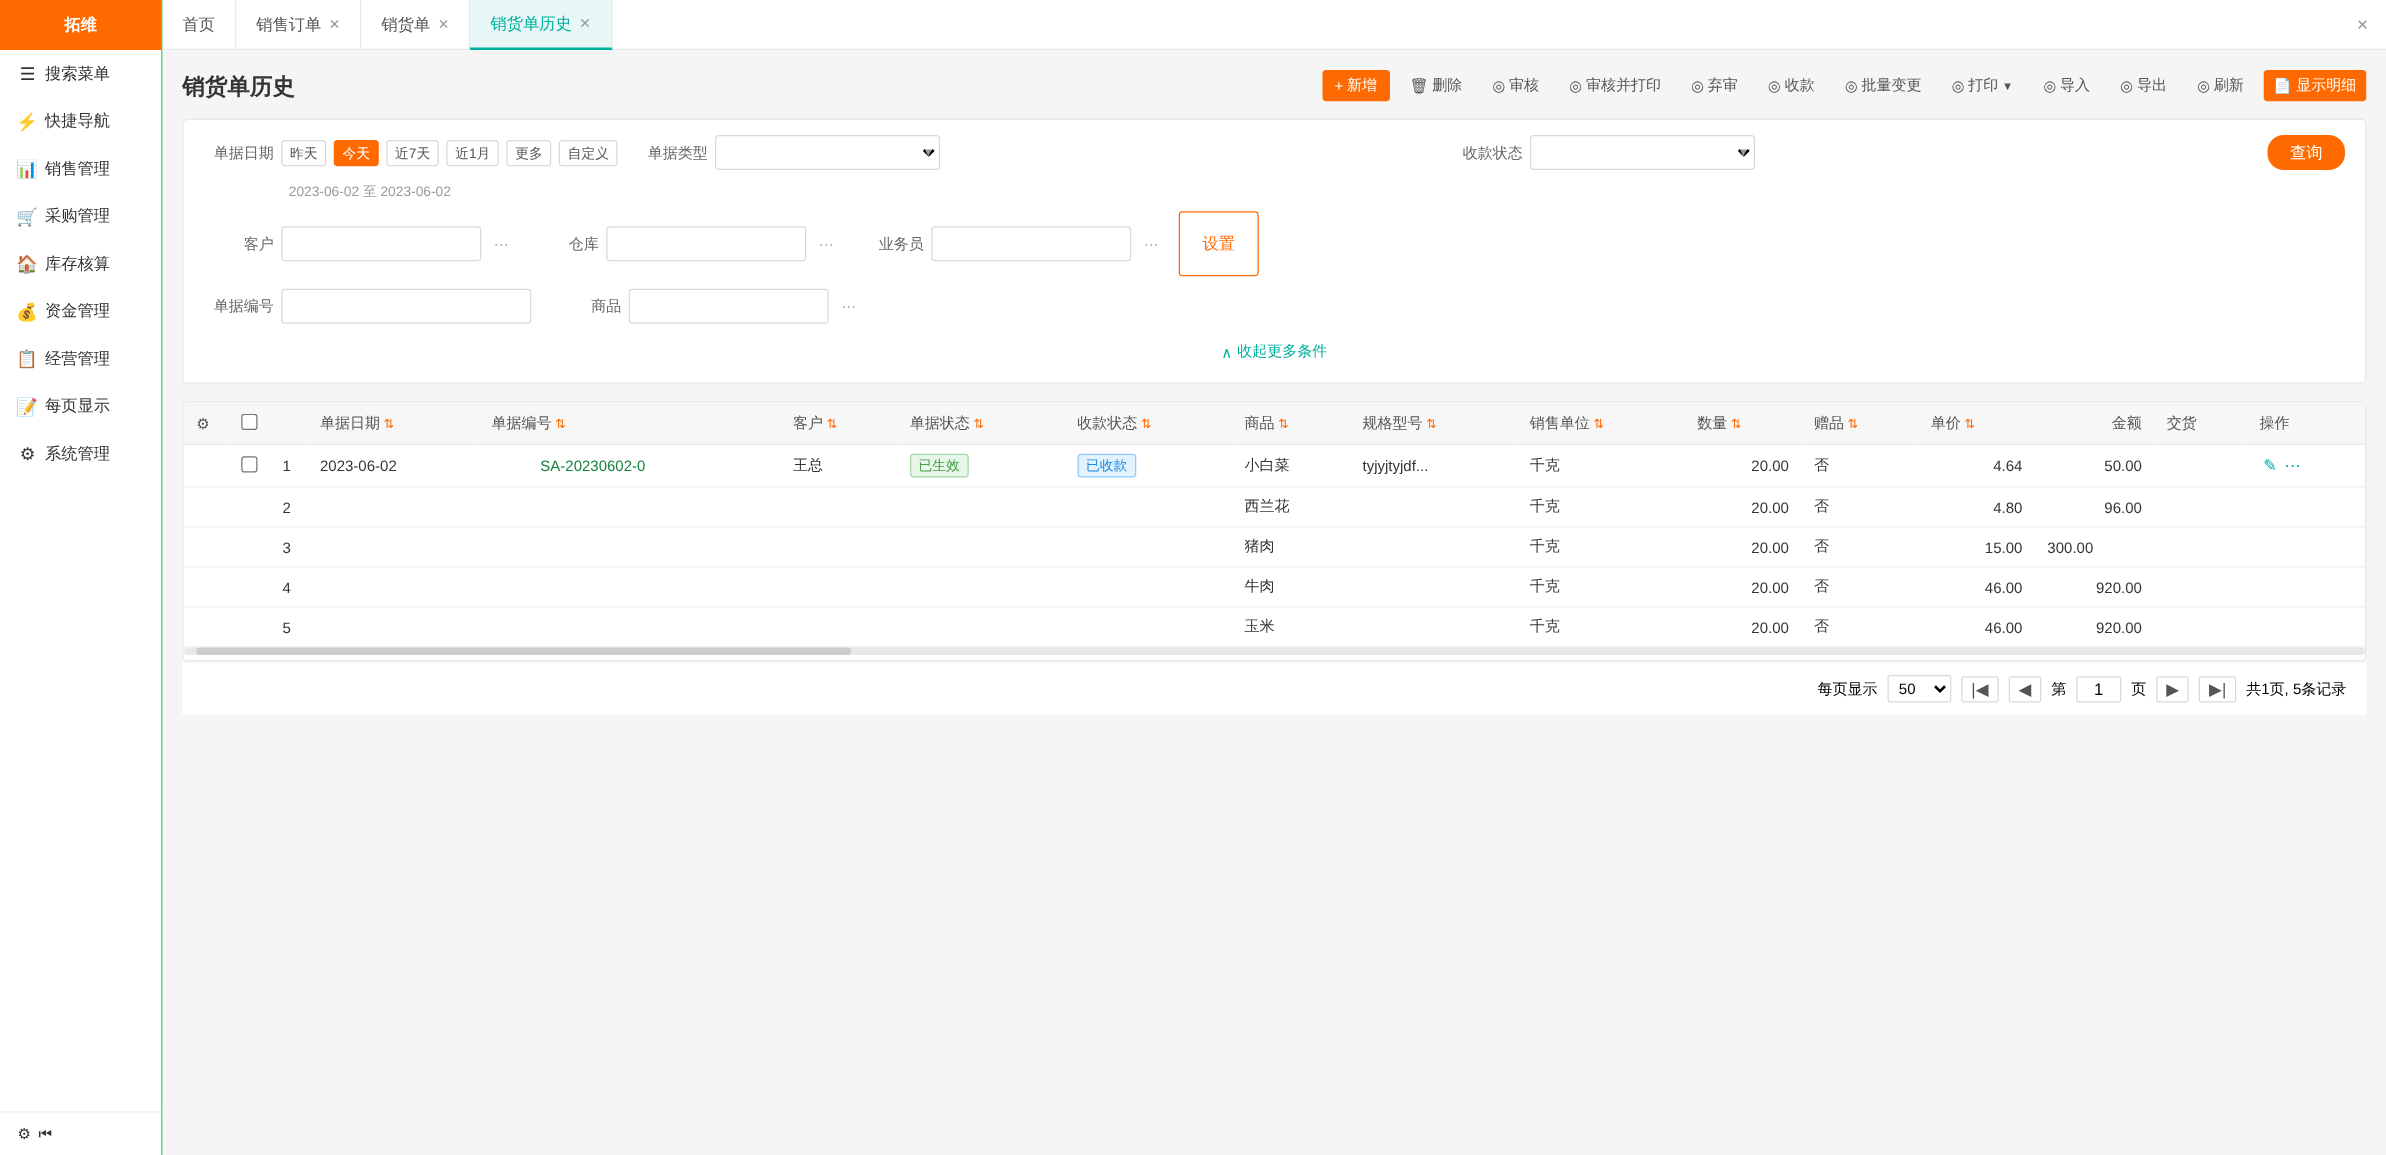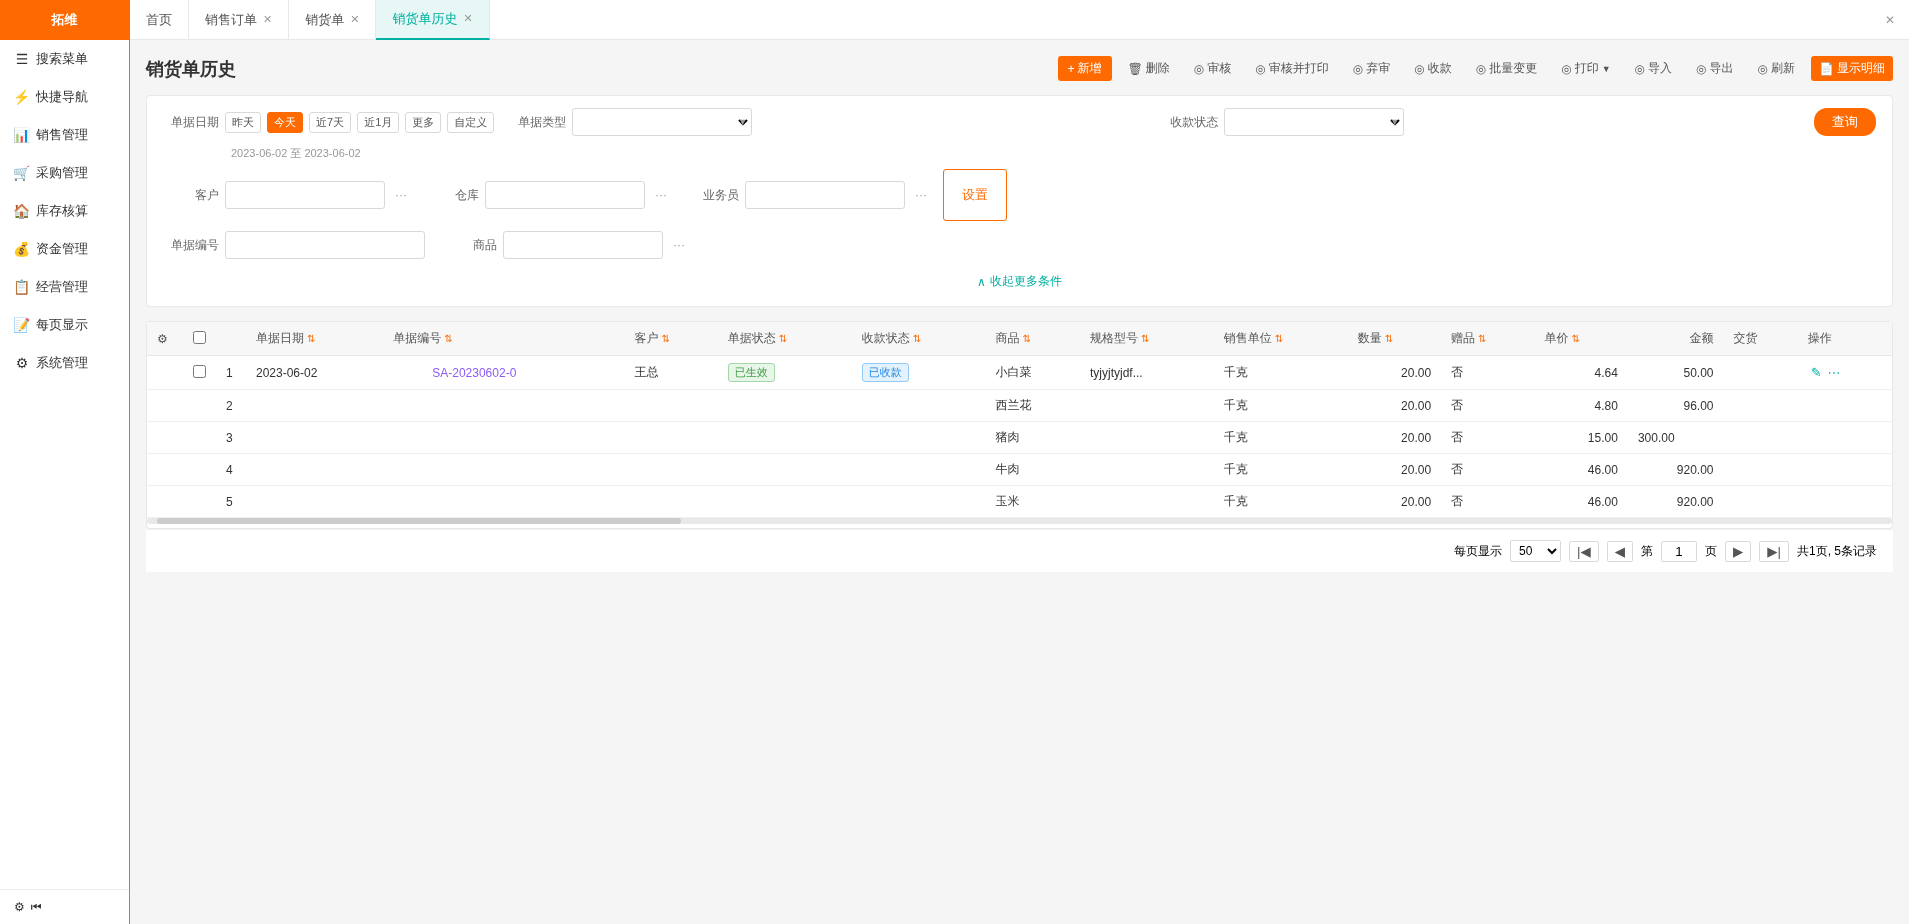--- a/index.html
+++ b/index.html
@@ -362,21 +362,21 @@
             <th>交货</th>
             <th>操作</th>
           </tr>
         </thead>
         <tbody id="table-body">
         <tr>
     <td></td>
     <td><input type="checkbox" style=""></td>
     <td>1</td>
     <td>2023-06-02</td>
-    <td><a style="color:#8b5cf6;cursor:pointer;margin-left:39px;">SA-20230602-0</a></td>
+    <td><a style="color:#15803d;cursor:pointer;margin-left:39px;">SA-20230602-0</a></td>
     <td>王总</td>
     <td><span class="status-tag status-active">已生效</span></td>
     <td><span class="status-tag status-paid">已收款</span></td>
     <td>小白菜</td>
     <td>tyjyjtyjdf...</td>
     <td>千克</td>
     <td style="text-align:right;">20.00</td>
     <td>否</td>
     <td style="text-align:right;">4.64</td>
     <td style="text-align:right;">50.00</td>

